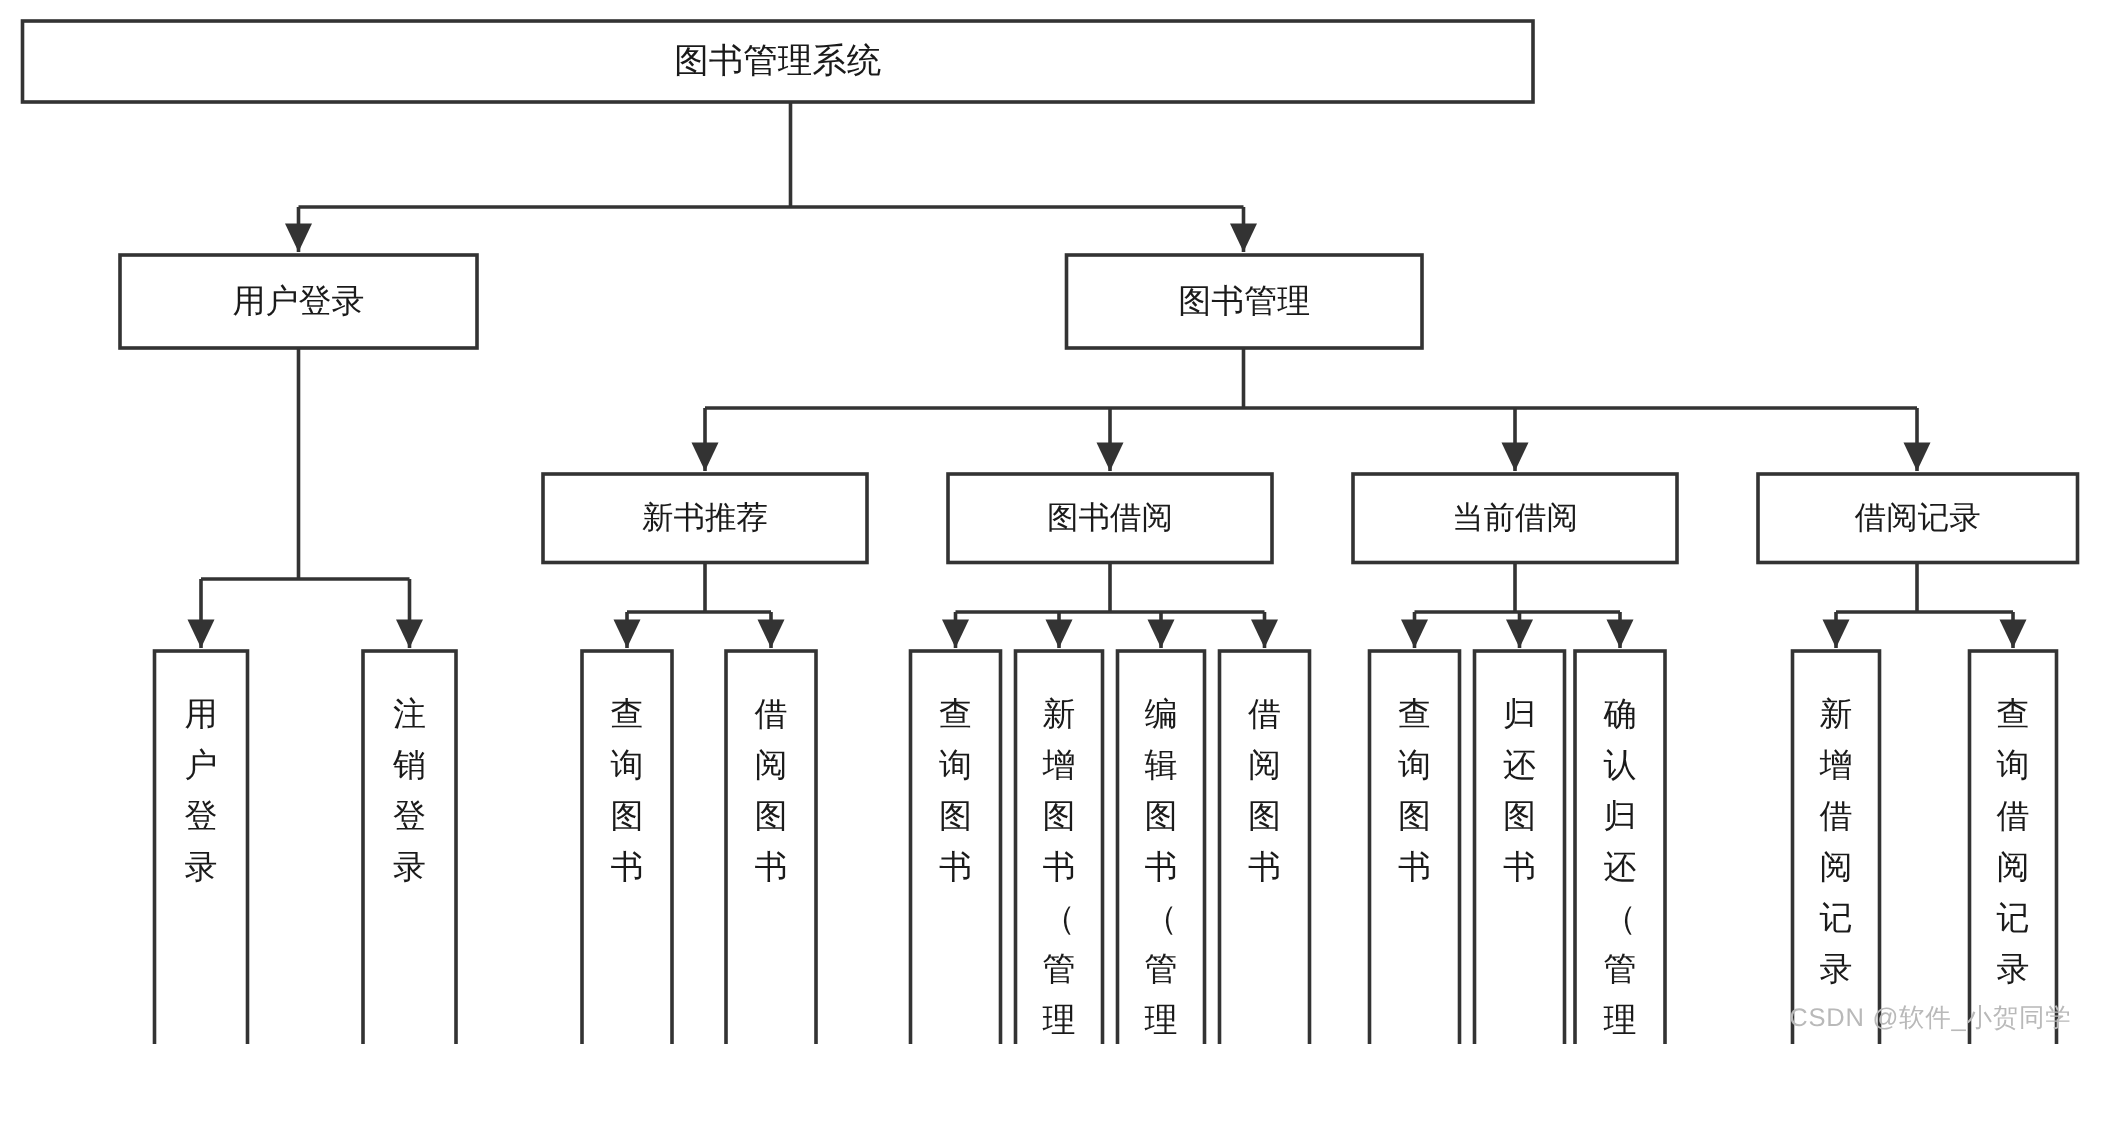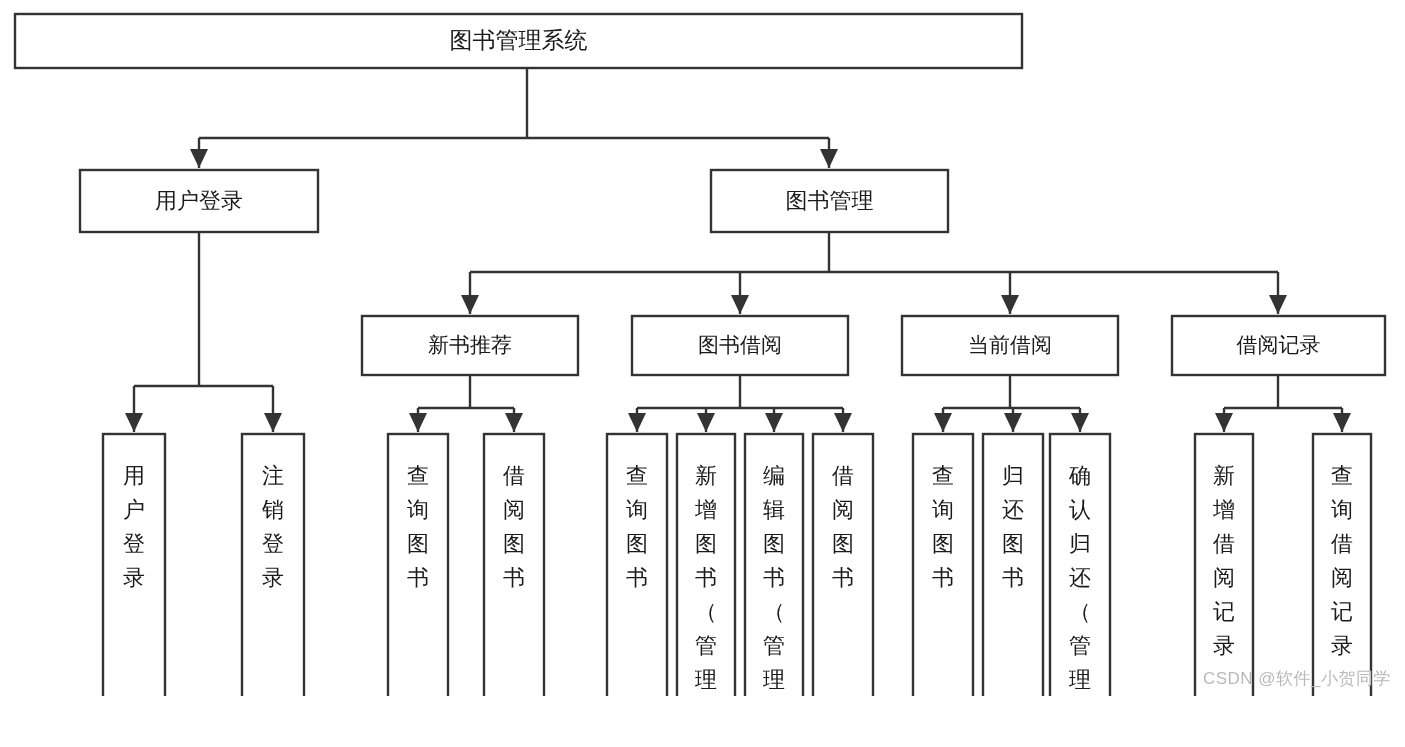--- a/index.html
+++ b/index.html
@@ -52,21 +52,21 @@
     stroke-width: 2.4;
     fill: none;
     stroke-linecap: butt;
   }
   .arrow-head {
     fill: #333333;
     stroke: none;
   }
   .watermark {
     position: absolute;
-    right: 14px;
+    right: 24px;
     bottom: 6px;
     font-family: "Liberation Sans", "DejaVu Sans", sans-serif;
     font-size: 17px;
     color: #b9b9b9;
     letter-spacing: 0.5px;
     white-space: nowrap;
     user-select: none;
   }
 </style>
 </head>

